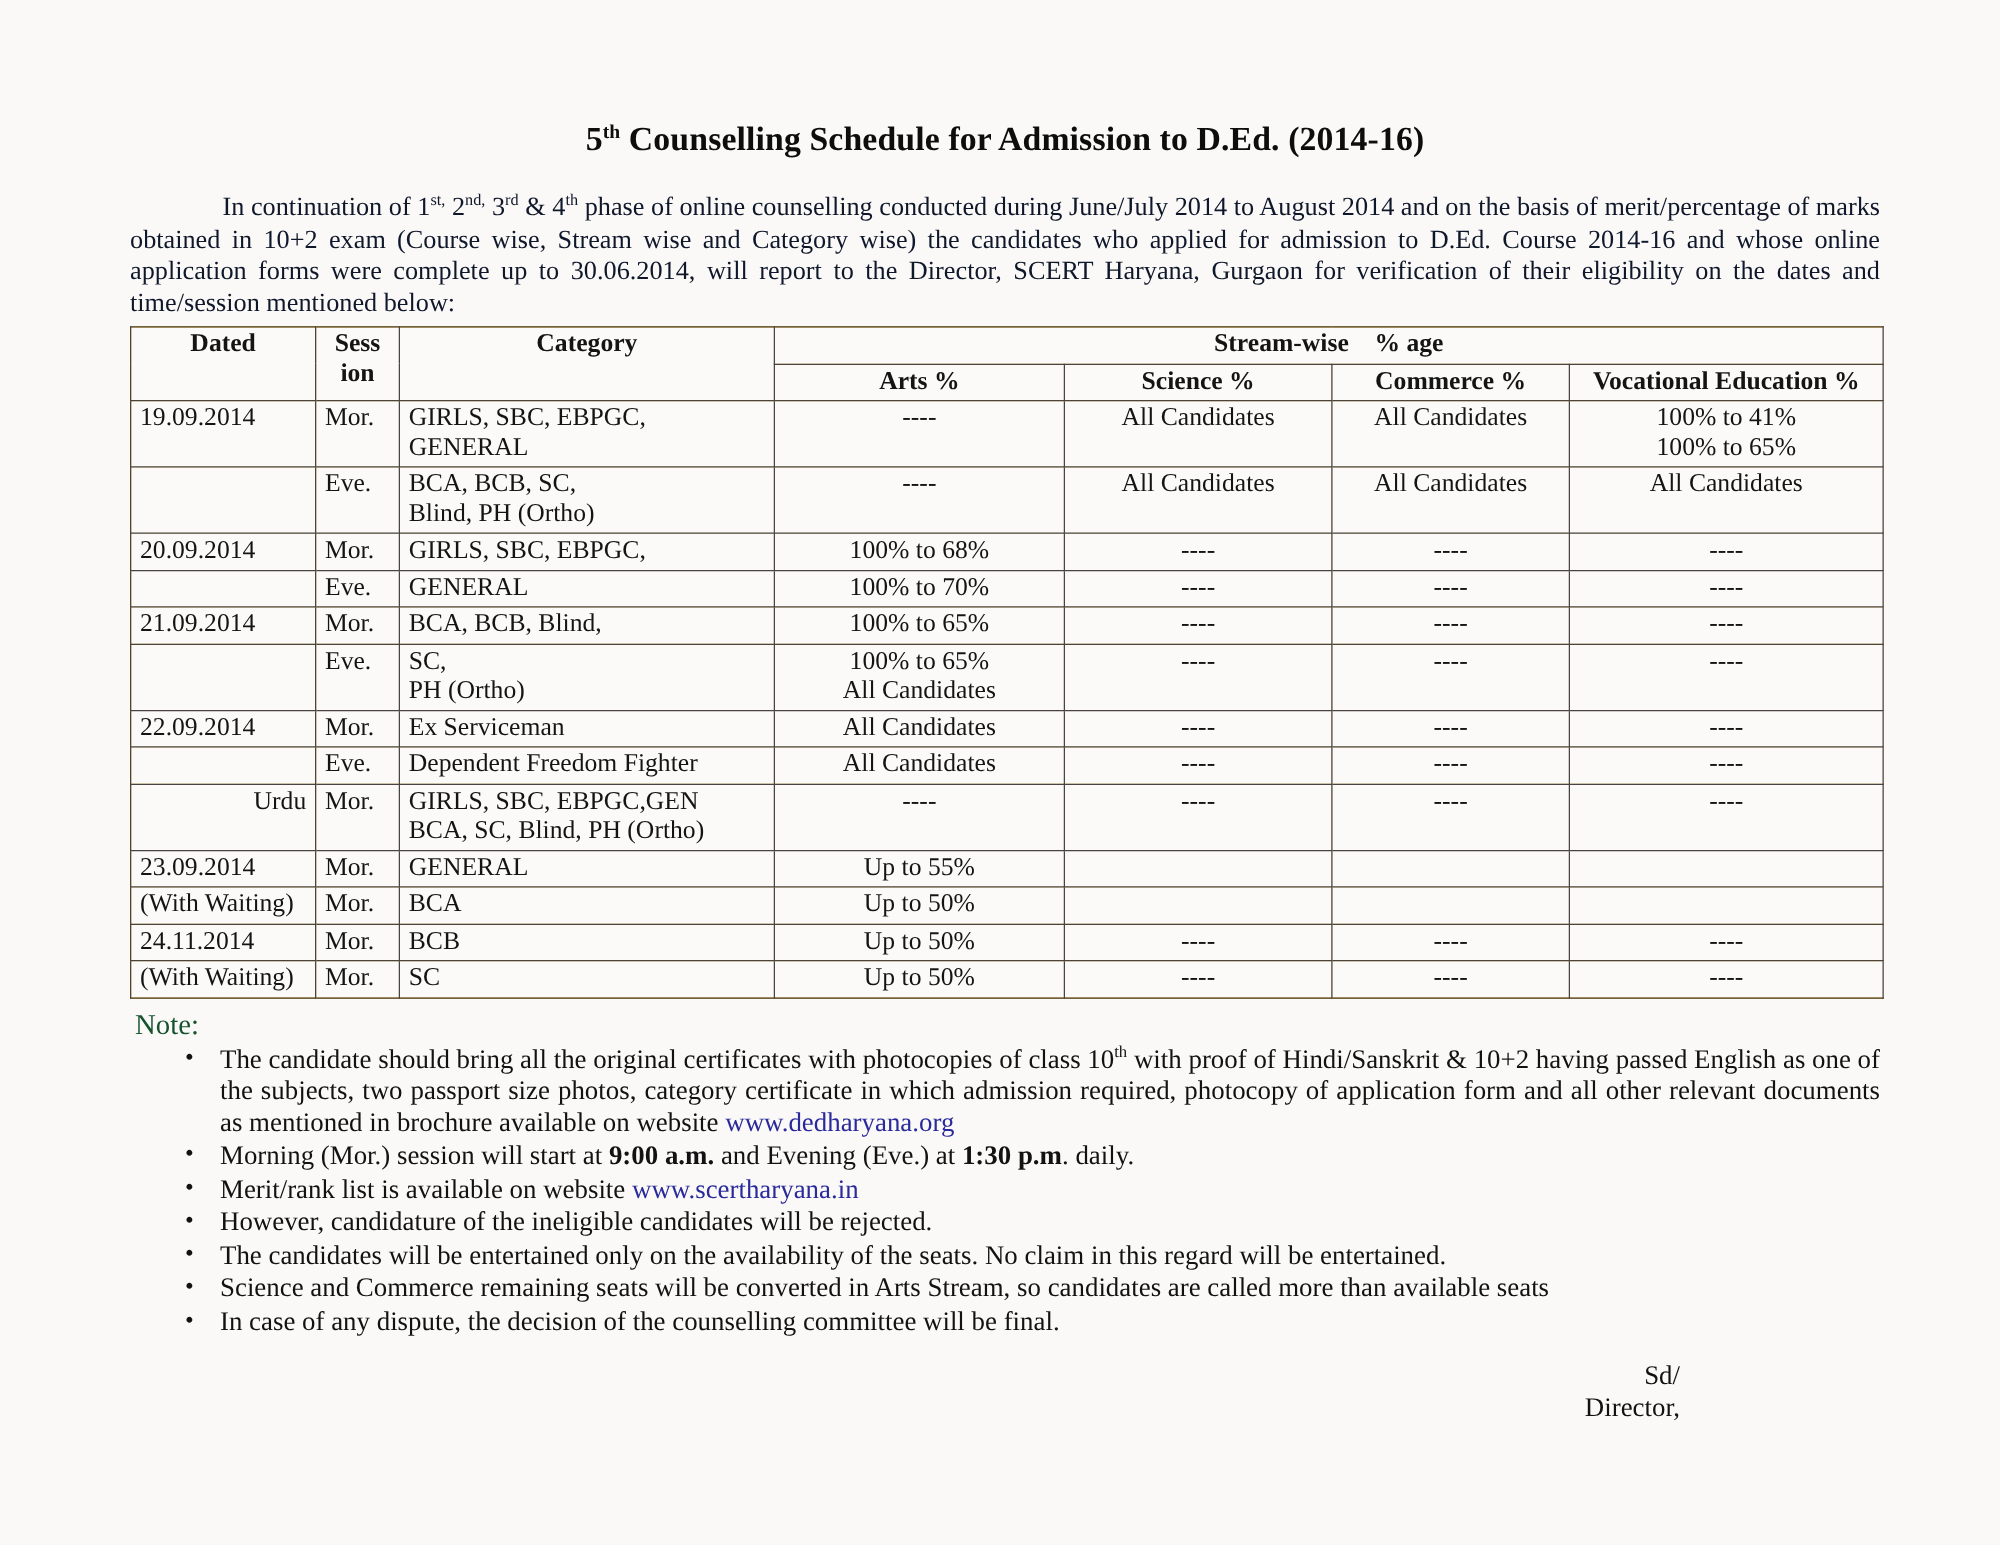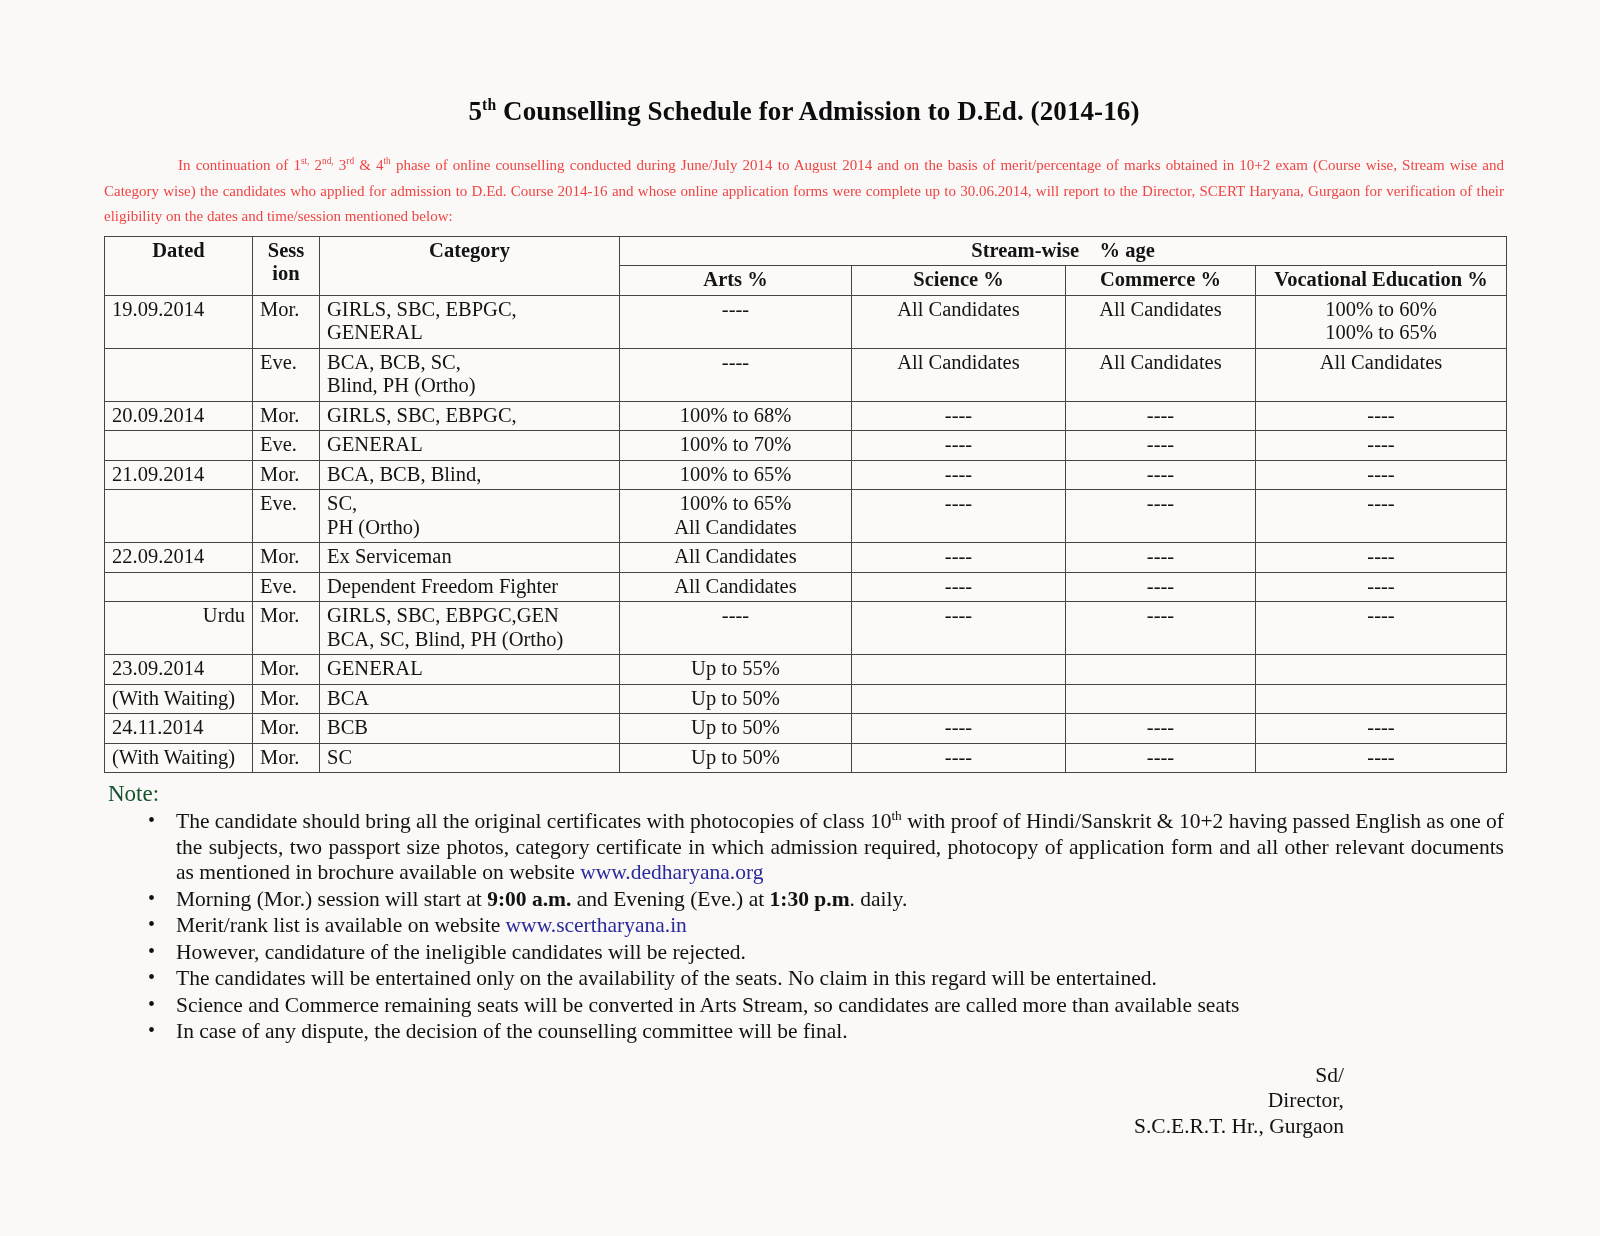--- a/index.html
+++ b/index.html
@@ -33,27 +33,27 @@
     margin: 0 0 26px 0;
     color: #0d0d0d;
   }
   .doc-title sup {
     font-size: 0.58em;
     vertical-align: super;
     line-height: 0;
   }
   
   .intro {
-    font-size: 15px;
+    font-size: 21px;
     line-height: 25.5px;
     text-align: justify;
     text-justify: inter-word;
     text-indent: 74px;
     margin: 12px 0 6px 0;
-    color: #ef4444;
+    color: #0f172a;
   }
   .intro sup {
     font-size: 0.62em;
     vertical-align: super;
     line-height: 0;
   }
   
   table.sched {
     border-collapse: collapse;
     width: 1402px;
@@ -196,21 +196,21 @@
       </tr>
     </thead>
     <tbody id="sched-body">
         <tr>
           <td><span>19.09.2014</span></td>
           <td><span>Mor.</span></td>
           <td><span>GIRLS, SBC, EBPGC,</span><br><span>GENERAL</span></td>
           <td class="ctr"><span>----</span></td>
           <td class="ctr"><span>All Candidates</span></td>
           <td class="ctr"><span>All Candidates</span></td>
-          <td class="ctr"><span>100% to 60%</span><br><span>100% to 65%</span></td>
+          <td class="ctr"><span>100% to 41%</span><br><span>100% to 65%</span></td>
         </tr>
         <tr>
           <td></td>
           <td><span>Eve.</span></td>
           <td><span>BCA, BCB, SC,</span><br><span>Blind, PH (Ortho)</span></td>
           <td class="ctr"><span>----</span></td>
           <td class="ctr"><span>All Candidates</span></td>
           <td class="ctr"><span>All Candidates</span></td>
           <td class="ctr"><span>All Candidates</span></td>
         </tr>
@@ -330,16 +330,15 @@
     </li>
     <li>However, candidature of the ineligible candidates will be rejected.</li>
     <li>The candidates will be entertained only on the availability of the seats. No claim in this regard will be entertained.</li>
     <li>Science  and Commerce remaining seats will be converted in Arts Stream, so candidates are called more than available seats</li>
     <li>In case of any dispute, the decision of the counselling committee will be final.</li>
   </ul>
 
   <div class="sign">
     <div>Sd/</div>
     <div>Director,</div>
-    <div>S.C.E.R.T. Hr., Gurgaon</div>
   </div>
 
 </div>
 
 </body></html>

